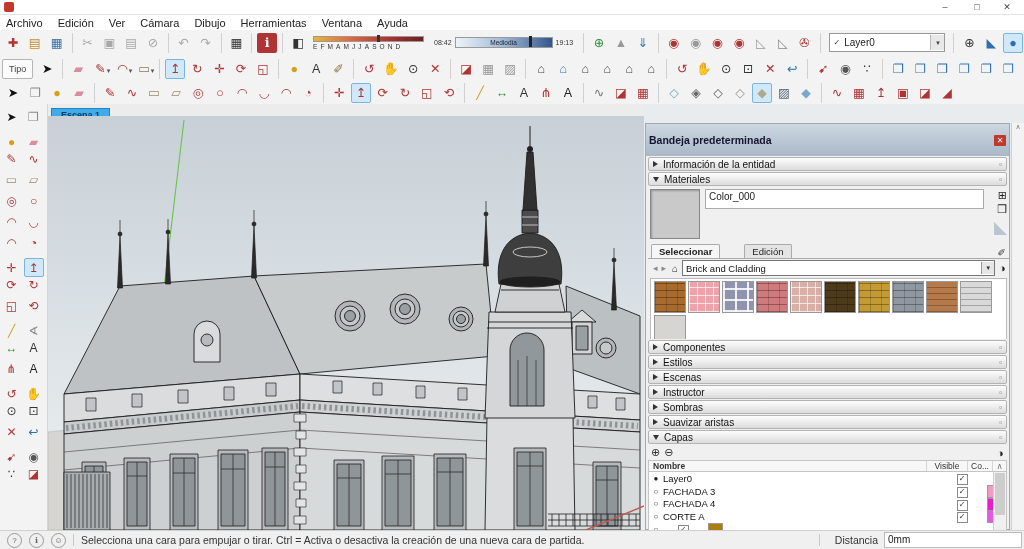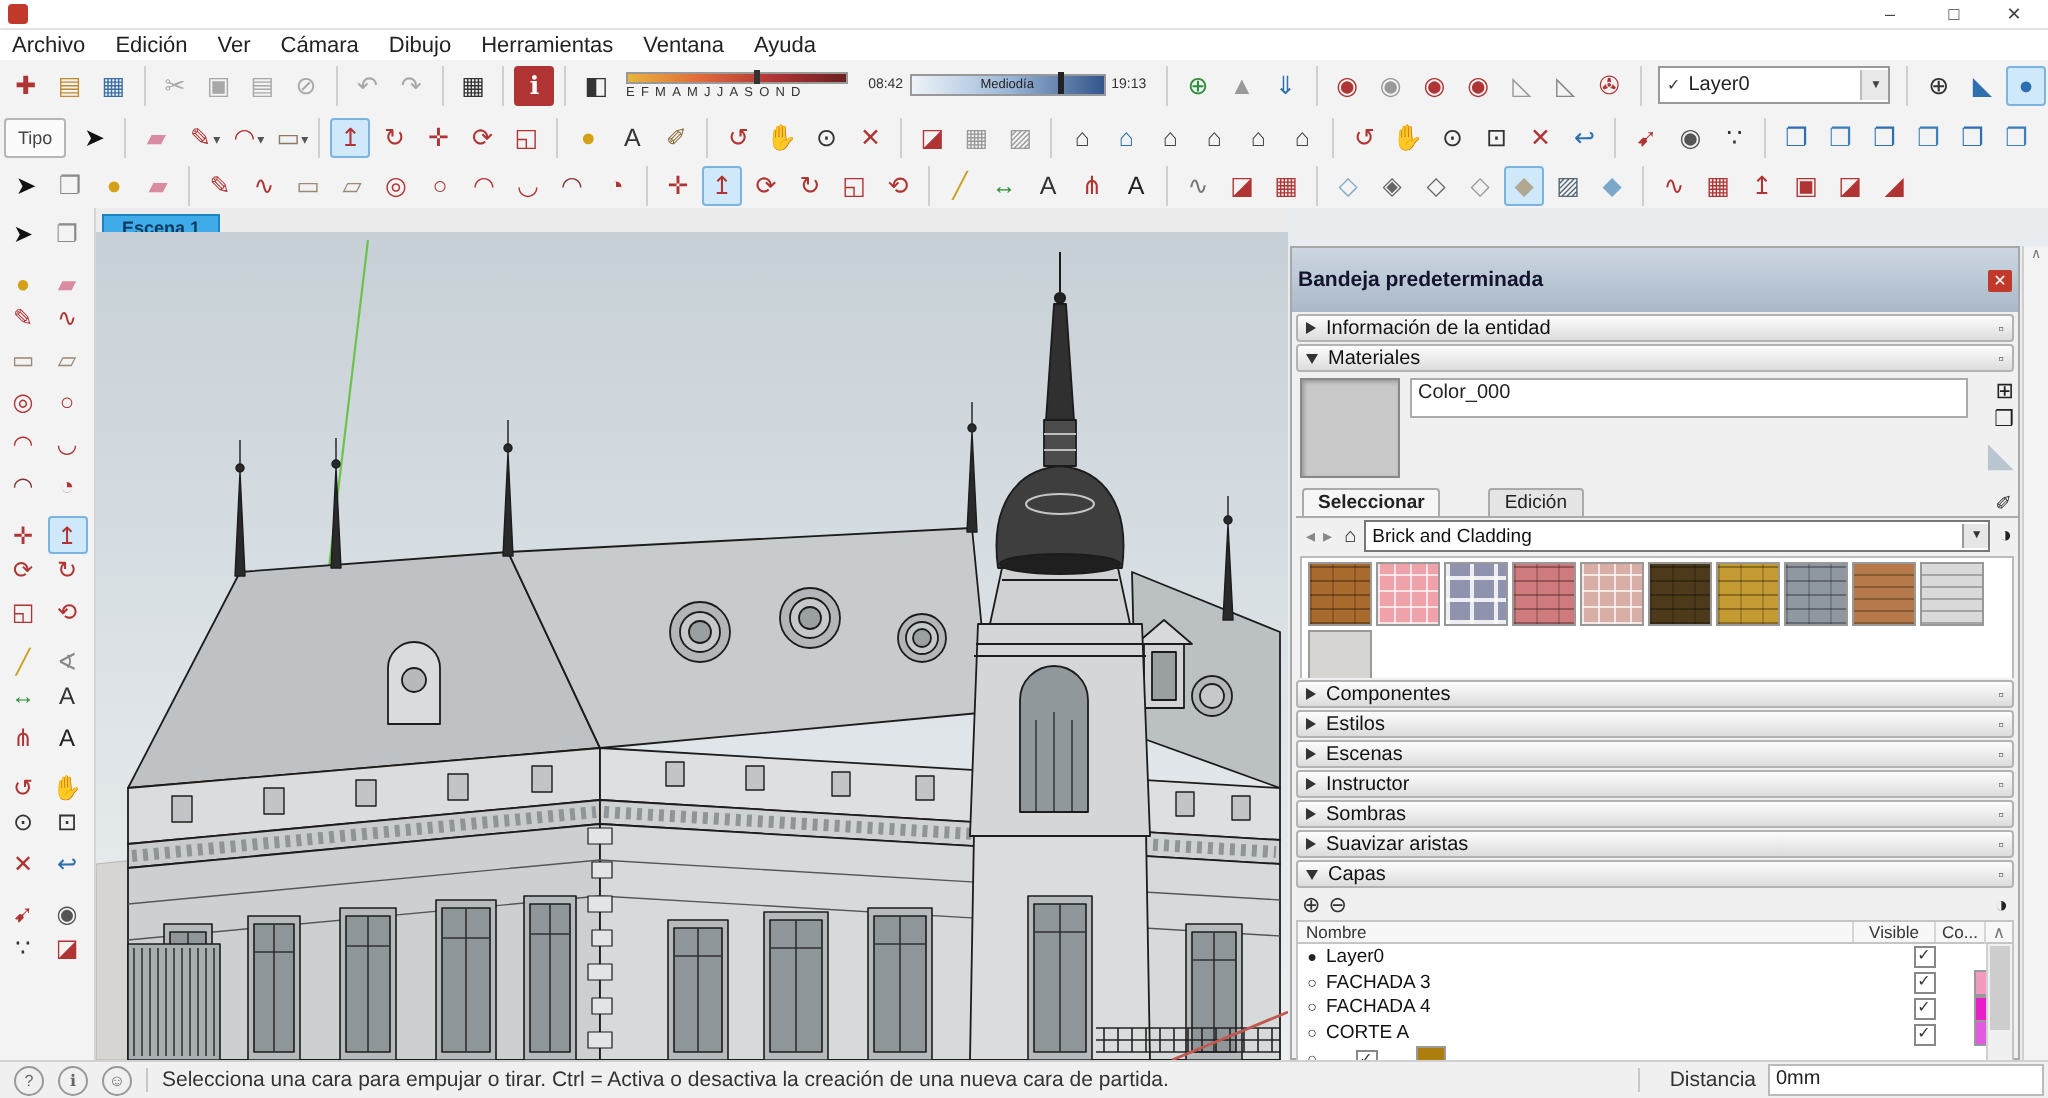--- a/index.html
+++ b/index.html
@@ -87,21 +87,21 @@
   .p-brick{background-image:repeating-linear-gradient(0deg,rgba(0,0,0,.30) 0 1px,transparent 1px 7px),repeating-linear-gradient(90deg,rgba(0,0,0,.18) 0 1px,transparent 1px 11px);}
   .p-tile{background-image:repeating-linear-gradient(0deg,rgba(255,255,255,.7) 0 1px,transparent 1px 8px),repeating-linear-gradient(90deg,rgba(255,255,255,.7) 0 1px,transparent 1px 8px);}
   .p-stone{background-image:repeating-linear-gradient(0deg,rgba(255,255,255,.85) 0 2px,transparent 2px 11px),repeating-linear-gradient(90deg,rgba(255,255,255,.85) 0 2px,transparent 2px 12px);}
   .p-siding{background-image:repeating-linear-gradient(0deg,rgba(0,0,0,.25) 0 1px,transparent 1px 6px);}
   
   .capwrap{height:105px;margin:1px 2px 0 2px;background:#f0f0f0;display:flex;flex-direction:column;overflow:hidden;}
   .captools{height:15px;display:flex;align-items:center;padding:0 3px;}
   .cbtn{font-size:11px;color:#333;margin-right:4px;}
   .capdetail{margin-left:auto;font-size:11px;color:#222;}
   .caphdr{height:12px;display:flex;background:#f7f7f7;border:1px solid #c5c5c5;font-size:8.5px;color:#333;align-items:center;box-sizing:border-box;}
-  .caphdr .c-name{flex:1;padding-left:4px;}
+  .caphdr .c-name{flex:1;padding-left:4px;font-weight:bold;}
   .caphdr .c-vis{width:40px;border-left:1px solid #d5d5d5;text-align:center;}
   .caphdr .c-col{width:24px;border-left:1px solid #d5d5d5;text-align:center;}
   .caphdr .c-sc{width:13px;border-left:1px solid #d5d5d5;text-align:center;color:#777;}
   .laylist{flex:1;background:#fff;border:1px solid #c5c5c5;border-top:none;position:relative;overflow:hidden;}
   .layrow{height:12.8px;display:flex;align-items:center;font-size:9.5px;color:#111;}
   .layrow .rad{width:14px;text-align:center;font-size:8px;color:#222;}
   .layrow .lname{flex:1;}
   .layrow .vis{width:40px;text-align:center;}
   .cbx{display:inline-block;width:9px;height:9px;border:1px solid #888;font-size:8px;line-height:8px;color:#333;background:#fff;}
   .layrow .colc{width:24px;display:flex;justify-content:center;}

